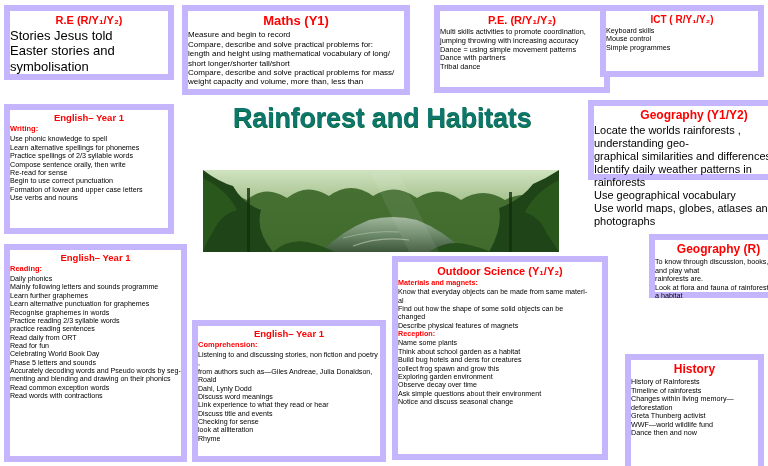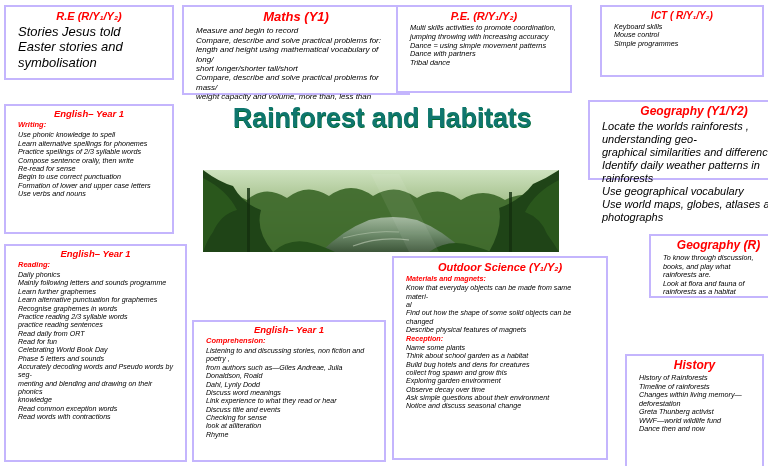--- a/index.html
+++ b/index.html
@@ -15,24 +15,23 @@
   }
   #page {
     position: relative;
     width: 768px;
     height: 466px;
     background: #ffffff;
   }
   .card {
     position: absolute;
     box-sizing: border-box;
-    border: 2px solid #c4b5fd;
+    border: 6px solid #c4b5fd;
     background: #ffffff;
-    padding: 3px 12px;
-    font-style: italic;
+    padding: 3px 0;
   }
   .card-title {
     text-align: center;
     color: #ff0000;
     font-weight: bold;
     margin: 0 0 2px 0;
     line-height: 1.1;
   }
   .card-sub {
     color: #ff0000;
@@ -48,21 +47,21 @@
   .lines li {
     color: #000000;
     line-height: 1.18;
     margin: 0;
     padding: 0;
   }
 
   
   #card-re          { left: 4px;   top: 5px;   width: 170px; height: 75px;  }
   #card-maths       { left: 182px; top: 5px;   width: 228px; height: 90px;  }
-  #card-pe          { left: 396px; top: 5px;   width: 176px; height: 88px;  }
+  #card-pe          { left: 434px; top: 5px;   width: 176px; height: 88px;  }
   #card-ict         { left: 600px; top: 5px;   width: 164px; height: 72px;  }
   #card-geog12      { left: 588px; top: 100px; width: 212px; height: 80px;  }
   #card-eng1        { left: 4px;   top: 104px; width: 170px; height: 130px; }
   #card-geogr       { left: 649px; top: 234px; width: 139px; height: 64px;  }
   #card-eng2        { left: 4px;   top: 244px; width: 183px; height: 218px; }
   #card-eng3        { left: 192px; top: 320px; width: 194px; height: 142px; }
   #card-outdoor     { left: 392px; top: 256px; width: 216px; height: 204px; }
   #card-history     { left: 625px; top: 354px; width: 139px; height: 140px; }
 
   
@@ -222,21 +221,20 @@
       <li>Learn alternative punctuation for graphemes</li>
       <li>Recognise graphemes in words</li>
       <li>Practice reading 2/3 syllable words</li>
       <li>practice reading sentences</li>
       <li>Read daily from ORT</li>
       <li>Read for fun</li>
       <li>Celebrating World Book Day</li>
       <li>Phase 5 letters and sounds</li>
       <li>Accurately decoding words and Pseudo words by seg-</li>
       <li>menting and blending and drawing on their phonics</li>
-      <li>knowledge</li>
       <li>Read common exception words</li>
       <li>Read words with contractions</li>
     </ul>
   </div>
 
   <div class="card" id="card-eng3">
     <p class="card-title">English– Year 1</p>
     <p class="card-sub">Comprehension:</p>
     <ul class="lines">
       <li>Listening to and discussing stories, non fiction and poetry ,</li>

